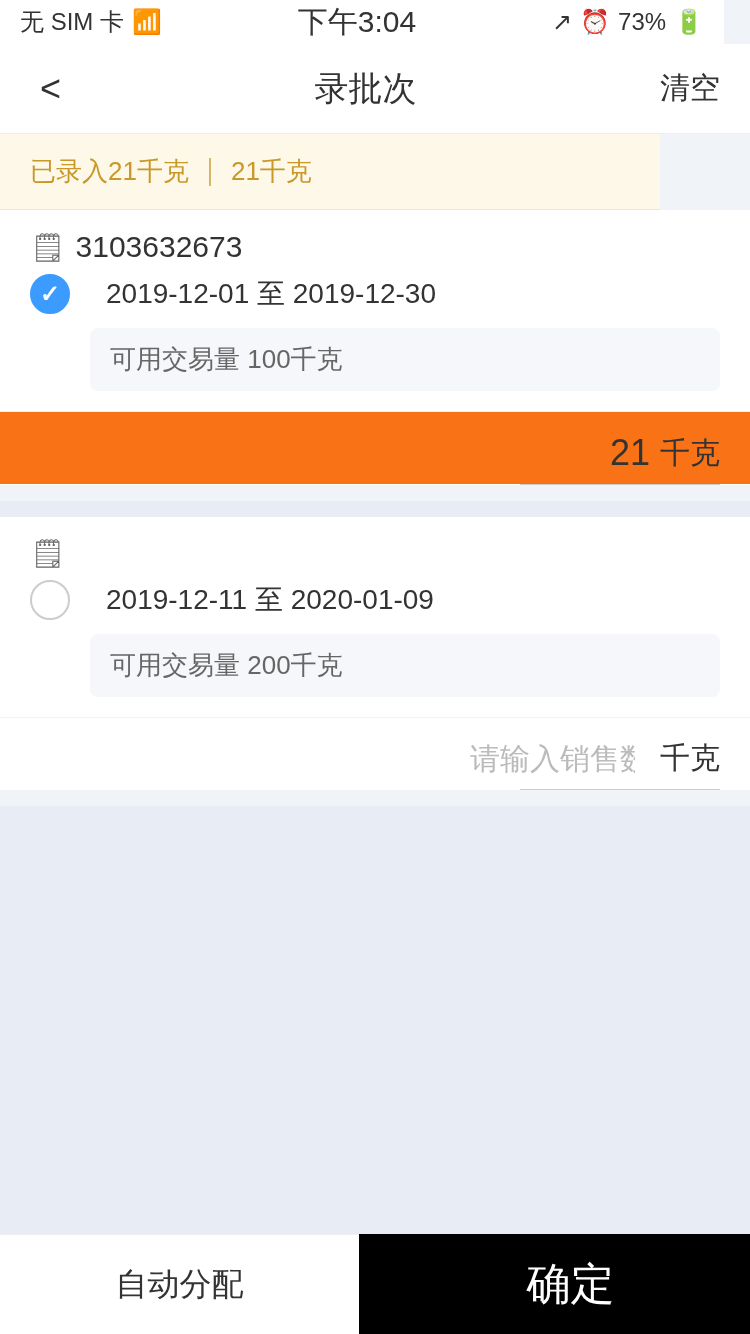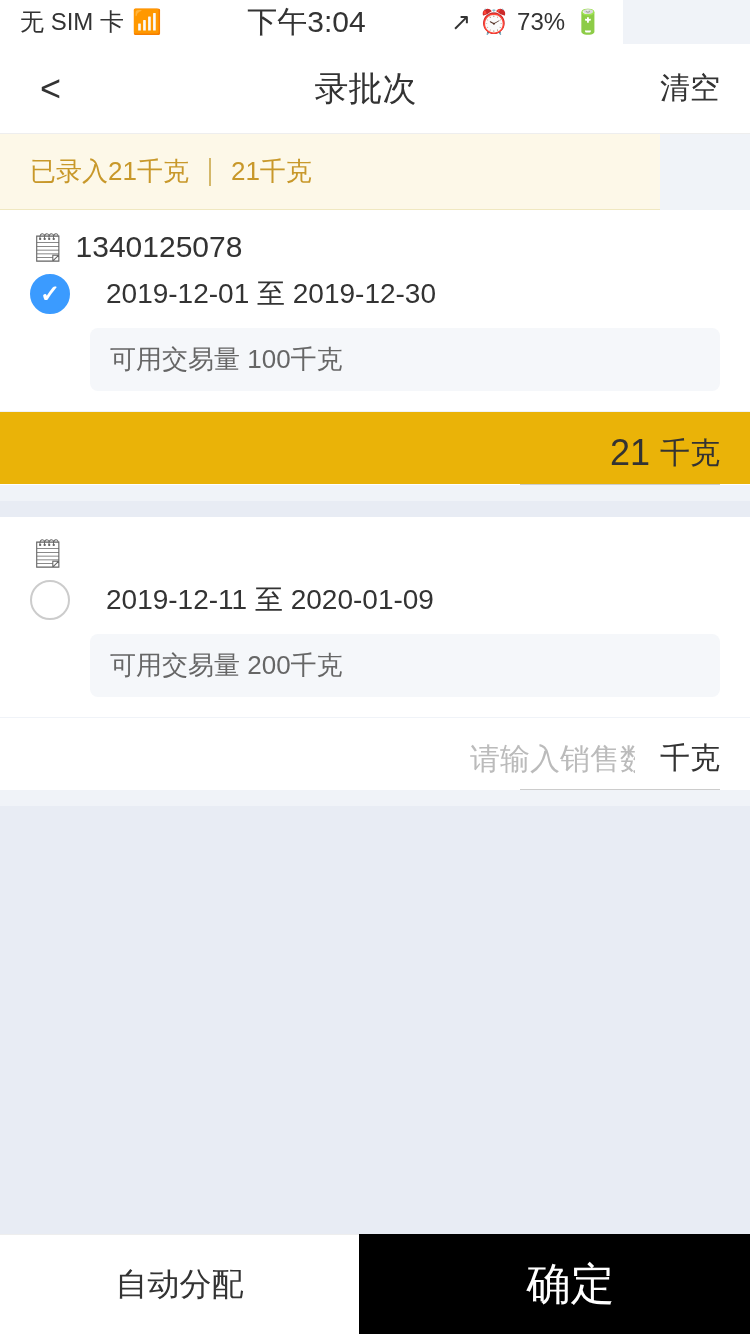--- a/index.html
+++ b/index.html
@@ -8,21 +8,21 @@
       font-family: -apple-system, "PingFang SC", "Helvetica Neue", Arial, sans-serif;
       width: 750px;
       min-height: 1334px;
       background: #f0f3f8;
       font-size: 28px;
       color: #333;
     }
 
     
     .status-bar {
-      width: 623px;
+      width: 724px;
       height: 44px;
       background: #fff;
       display: flex;
       align-items: center;
       justify-content: space-between;
       padding: 16px 20px;
       font-size: 24px;
       color: #333;
     }
     .status-left { display: flex; align-items: center; gap: 8px; }
@@ -144,21 +144,21 @@
       color: #666;
       margin-left: 60px;
     }
 
     
     .amount-row {
       display: flex;
       align-items: center;
       justify-content: flex-end;
       padding: 20px 30px 10px;
-      background: #eab308;
+      background: #f97316;
       gap: 10px;
     }
     .amount-value {
       font-size: 36px;
       font-weight: 500;
       color: #333;
     }
     .amount-unit {
       font-size: 30px;
       color: #333;
@@ -273,21 +273,21 @@
   <span class="info-item">已录入21千克</span>
   <div class="info-divider"></div>
   <span class="info-item">21千克</span>
 </div>
 
 <div class="content">
 
   <div class="batch-item">
     <div class="batch-header">
       <span class="batch-icon">🗒</span>
-      <span class="batch-id">1340125078</span>
+      <span class="batch-id">3103632673</span>
     </div>
     <div class="batch-date-row">
       <div class="radio-btn checked"></div>
       <span class="batch-date">2019-12-01 至 2019-12-30</span>
     </div>
     <div class="batch-avail-box">可用交易量 100千克</div>
   </div>
 
   <div>
     <div class="amount-row">

